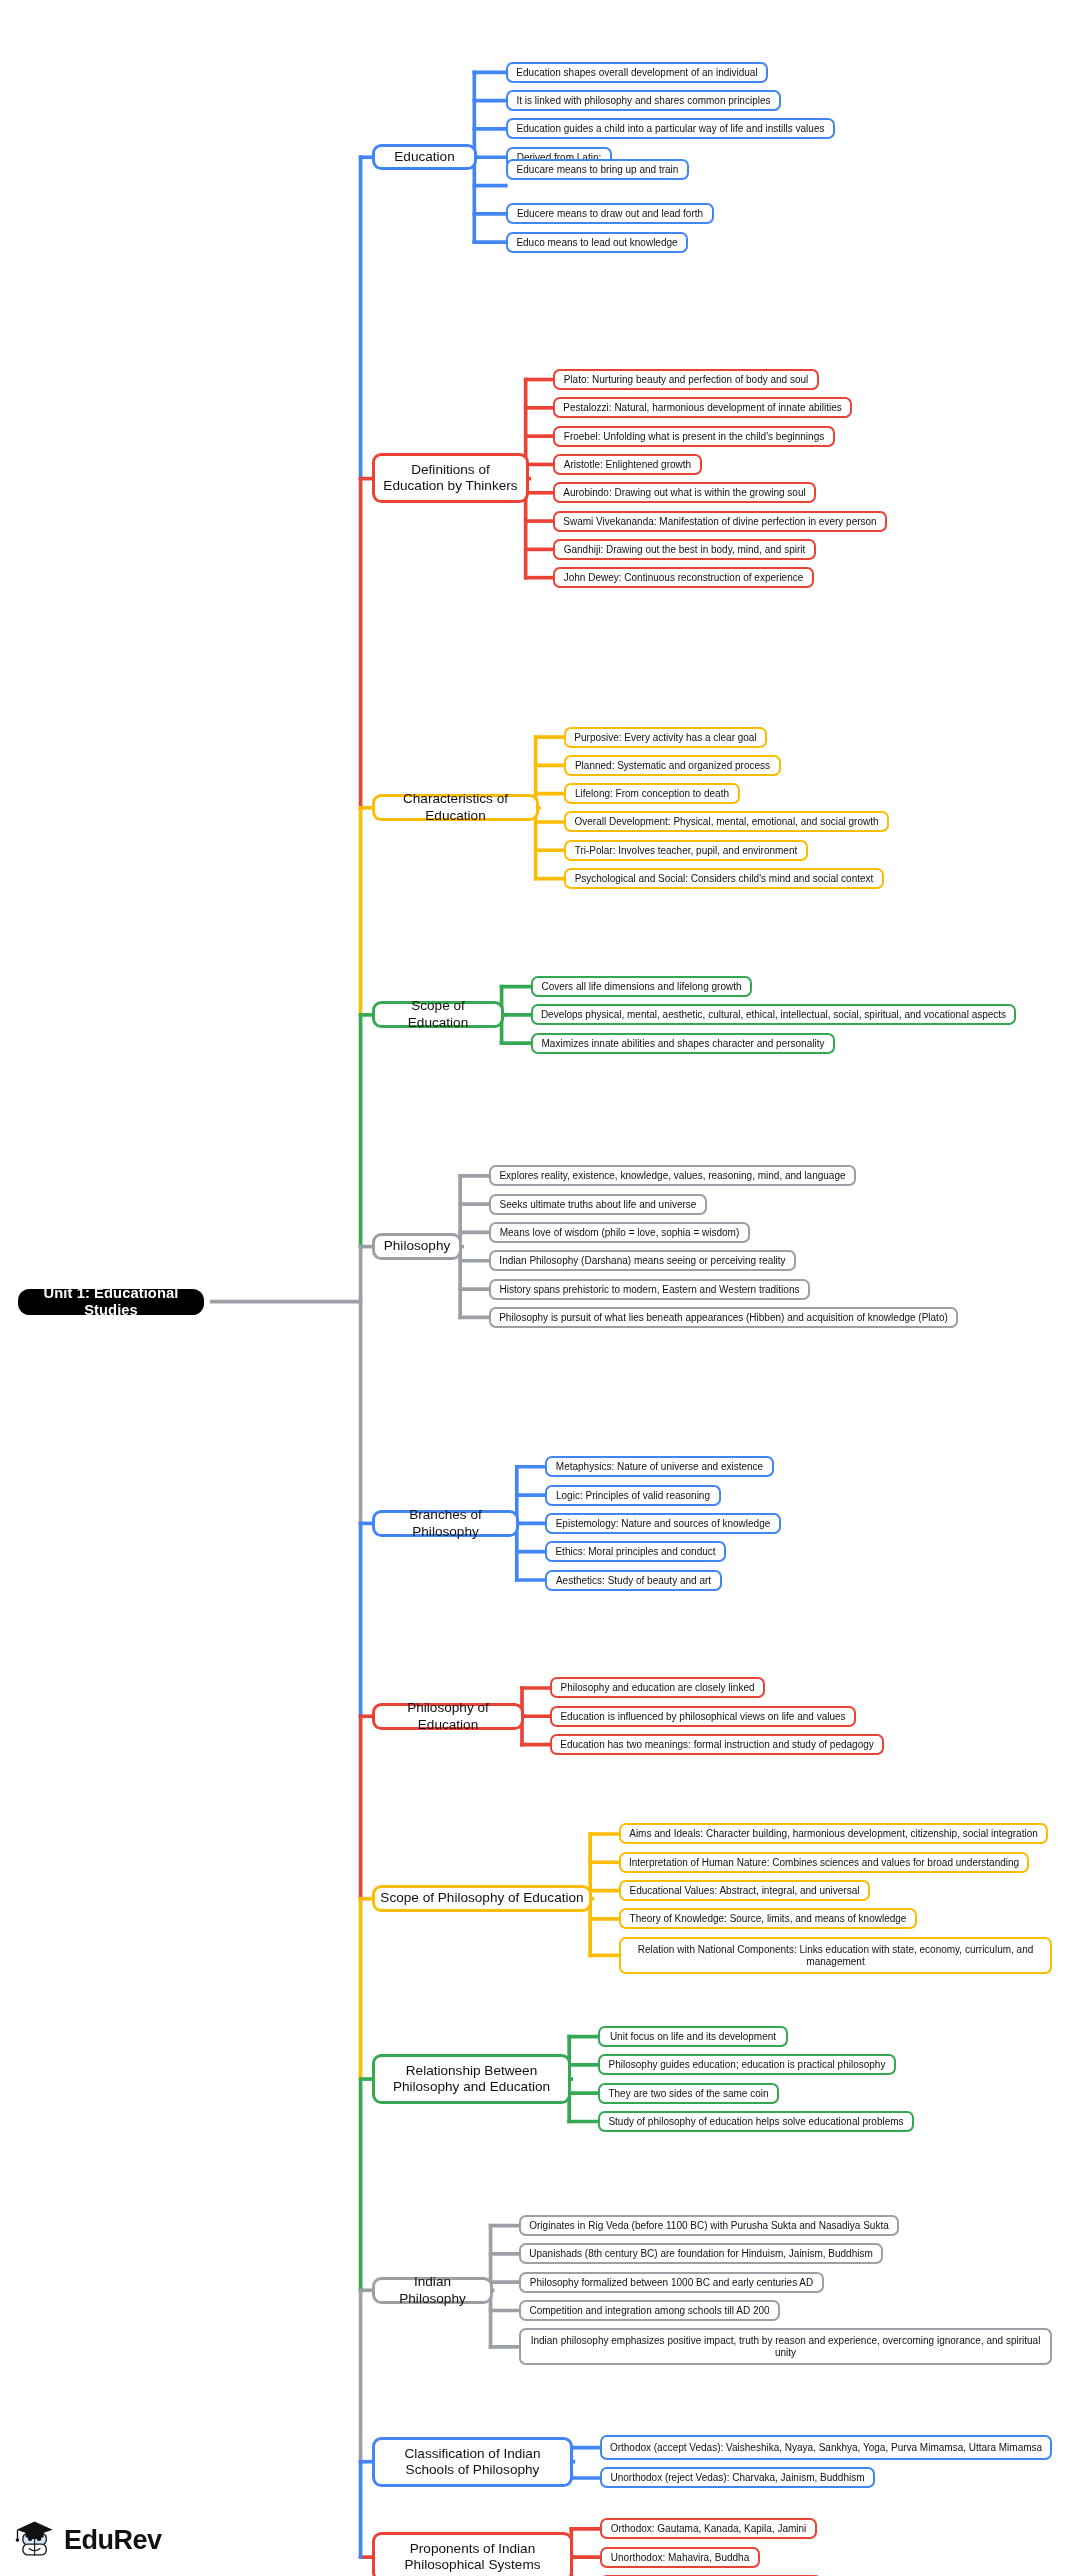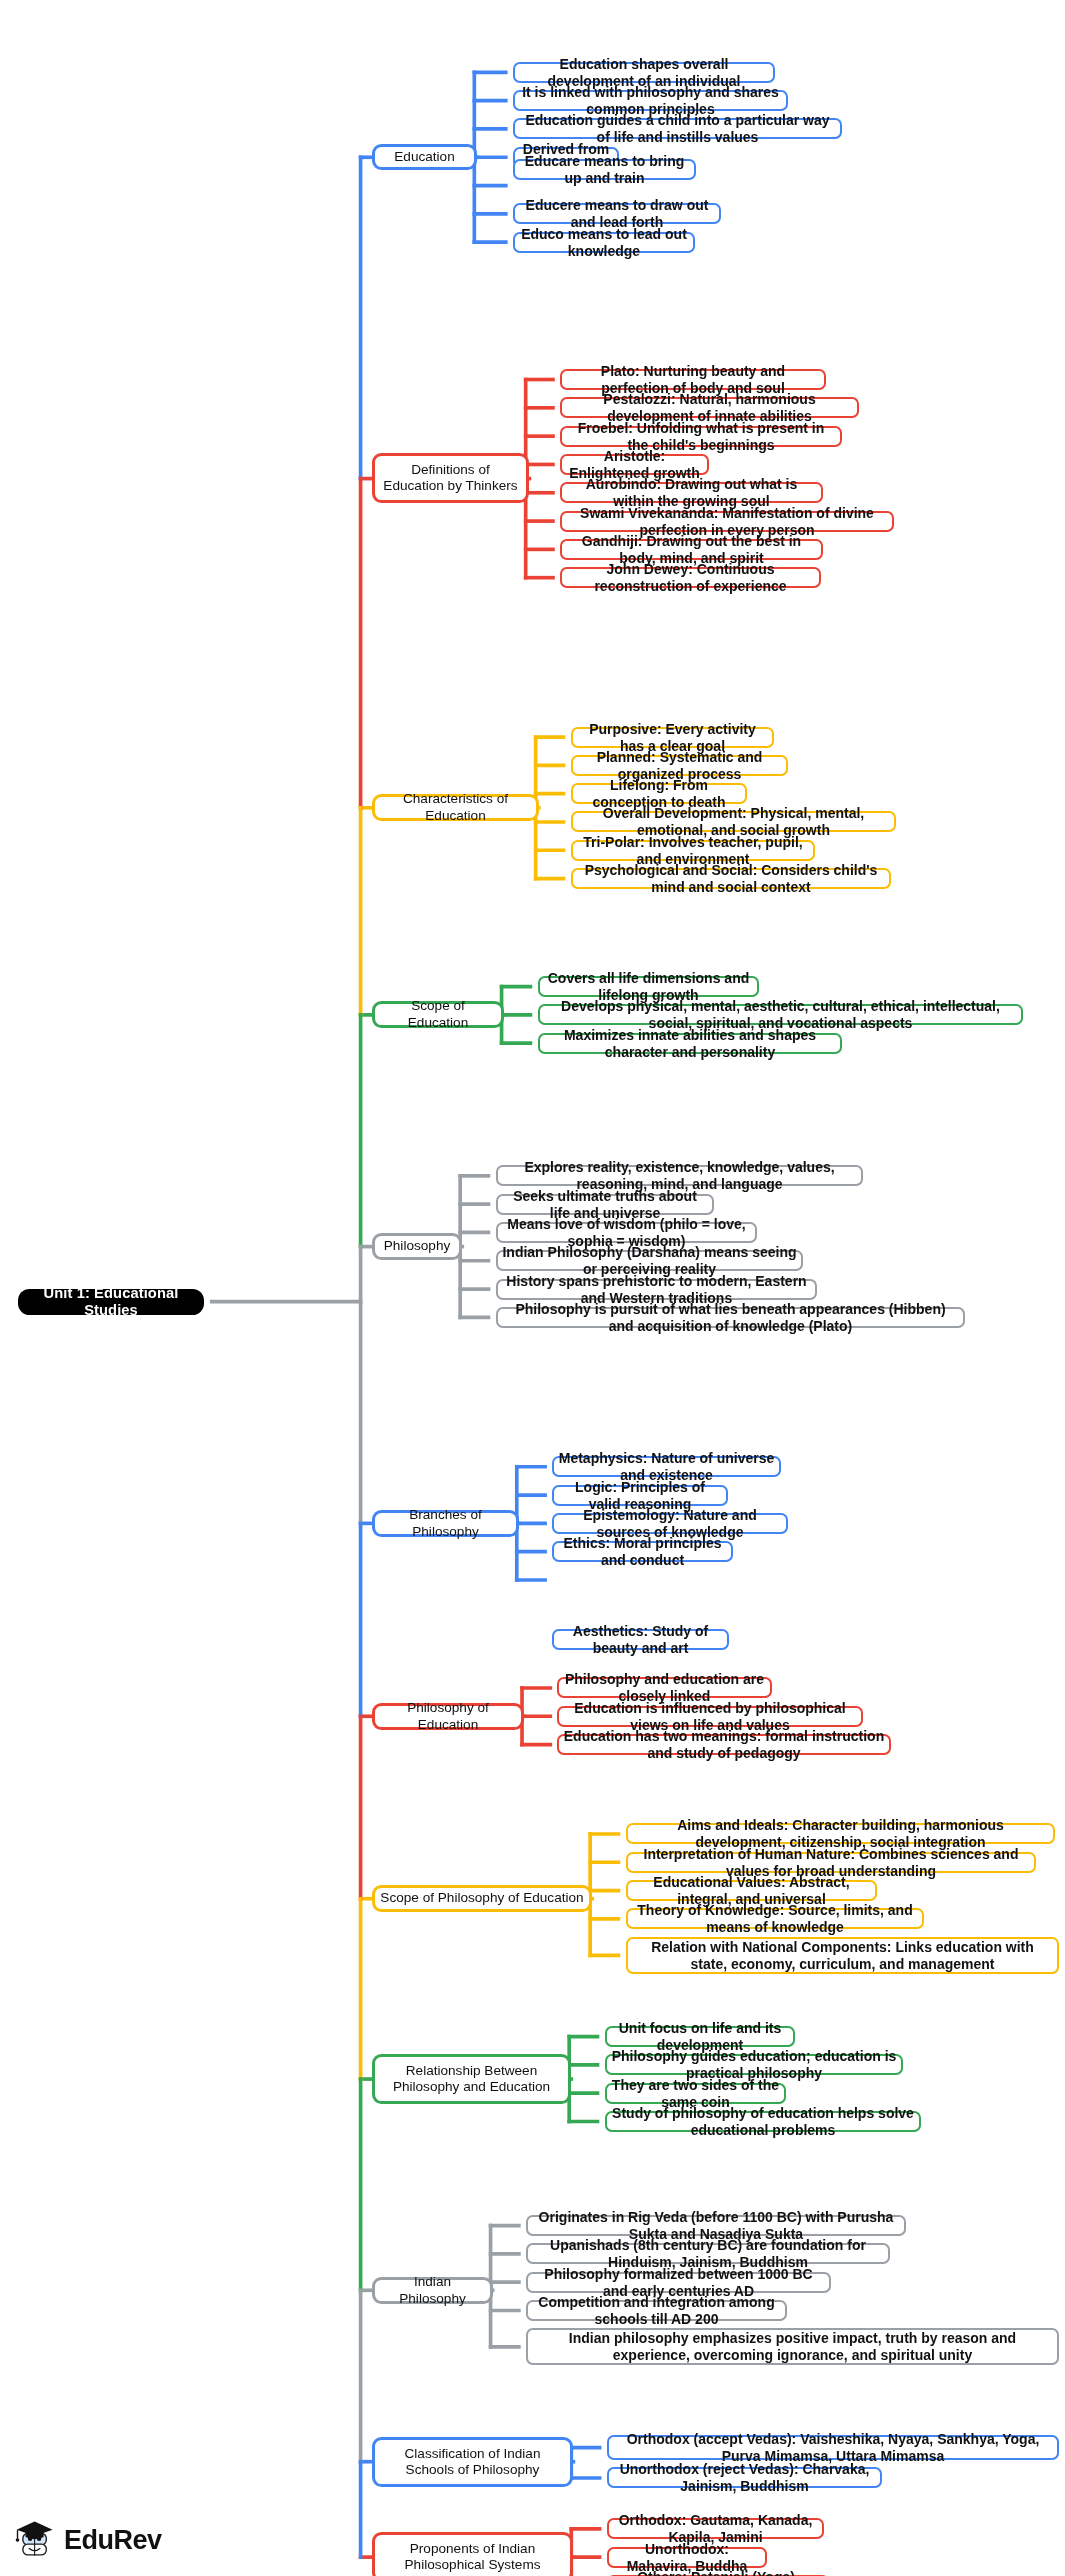--- a/index.html
+++ b/index.html
@@ -47,23 +47,22 @@
   }
   .branch {
     border-width: 3.7px;
     border-radius: 9.4px;
     font-size: 13.6px;
     font-weight: 400;
   }
   .leaf {
     border-width: 2.6px;
     border-radius: 6.8px;
-    font-size: 14px;
-    font-weight: 700;
-    margin-left: 7px;
+    font-size: 10px;
+    font-weight: 400;
   }
   
   .c-blue   { border-color: #4285F4; }
   .c-red    { border-color: #EA4335; }
   .c-yellow { border-color: #FBBC04; }
   .c-green  { border-color: #34A853; }
   .c-gray   { border-color: #9AA0A6; }
 
   
   #logo {
@@ -230,21 +229,21 @@
       <div class="node leaf c-gray" style="left: 489px; top: 1194px; width: 218px; height: 21px;">Seeks ultimate truths about life and universe</div>
       <div class="node leaf c-gray" style="left: 489px; top: 1222px; width: 261px; height: 21px;">Means love of wisdom (philo = love, sophia = wisdom)</div>
       <div class="node leaf c-gray" style="left: 489px; top: 1250px; width: 307px; height: 21px;">Indian Philosophy (Darshana) means seeing or perceiving reality</div>
       <div class="node leaf c-gray" style="left: 489px; top: 1279px; width: 321px; height: 21px;">History spans prehistoric to modern, Eastern and Western traditions</div>
       <div class="node leaf c-gray" style="left: 489px; top: 1307px; width: 469px; height: 21px;">Philosophy is pursuit of what lies beneath appearances (Hibben) and acquisition of knowledge (Plato)</div>
       <div class="node branch c-gray" style="left: 372px; top: 1233px; width: 90px; height: 27px;">Philosophy</div>
       <div class="node leaf c-blue" style="left: 545px; top: 1456px; width: 229px; height: 21px;">Metaphysics: Nature of universe and existence</div>
       <div class="node leaf c-blue" style="left: 545px; top: 1485px; width: 176px; height: 21px;">Logic: Principles of valid reasoning</div>
       <div class="node leaf c-blue" style="left: 545px; top: 1513px; width: 236px; height: 21px;">Epistemology: Nature and sources of knowledge</div>
       <div class="node leaf c-blue" style="left: 545px; top: 1541px; width: 181px; height: 21px;">Ethics: Moral principles and conduct</div>
-      <div class="node leaf c-blue" style="left: 545px; top: 1629px; width: 177px; height: 21px;">Aesthetics: Study of beauty and art</div>
+      <div class="node leaf c-blue" style="left: 545px; top: 1570px; width: 177px; height: 21px;">Aesthetics: Study of beauty and art</div>
       <div class="node branch c-blue" style="left: 372px; top: 1510px; width: 147px; height: 27px;">Branches of Philosophy</div>
       <div class="node leaf c-red" style="left: 550px; top: 1677px; width: 215px; height: 21px;">Philosophy and education are closely linked</div>
       <div class="node leaf c-red" style="left: 550px; top: 1706px; width: 306px; height: 21px;">Education is influenced by philosophical views on life and values</div>
       <div class="node leaf c-red" style="left: 550px; top: 1734px; width: 334px; height: 21px;">Education has two meanings: formal instruction and study of pedagogy</div>
       <div class="node branch c-red" style="left: 372px; top: 1703px; width: 152px; height: 27px;">Philosophy of Education</div>
       <div class="node leaf c-yellow" style="left: 619px; top: 1823px; width: 429px; height: 21px;">Aims and Ideals: Character building, harmonious development, citizenship, social integration</div>
       <div class="node leaf c-yellow" style="left: 619px; top: 1852px; width: 410px; height: 21px;">Interpretation of Human Nature: Combines sciences and values for broad understanding</div>
       <div class="node leaf c-yellow" style="left: 619px; top: 1880px; width: 251px; height: 21px;">Educational Values: Abstract, integral, and universal</div>
       <div class="node leaf c-yellow" style="left: 619px; top: 1908px; width: 298px; height: 21px;">Theory of Knowledge: Source, limits, and means of knowledge</div>
       <div class="node leaf c-yellow" style="left: 619px; top: 1937px; width: 433px; height: 37px;">Relation with National Components: Links education with state, economy, curriculum, and management</div>

